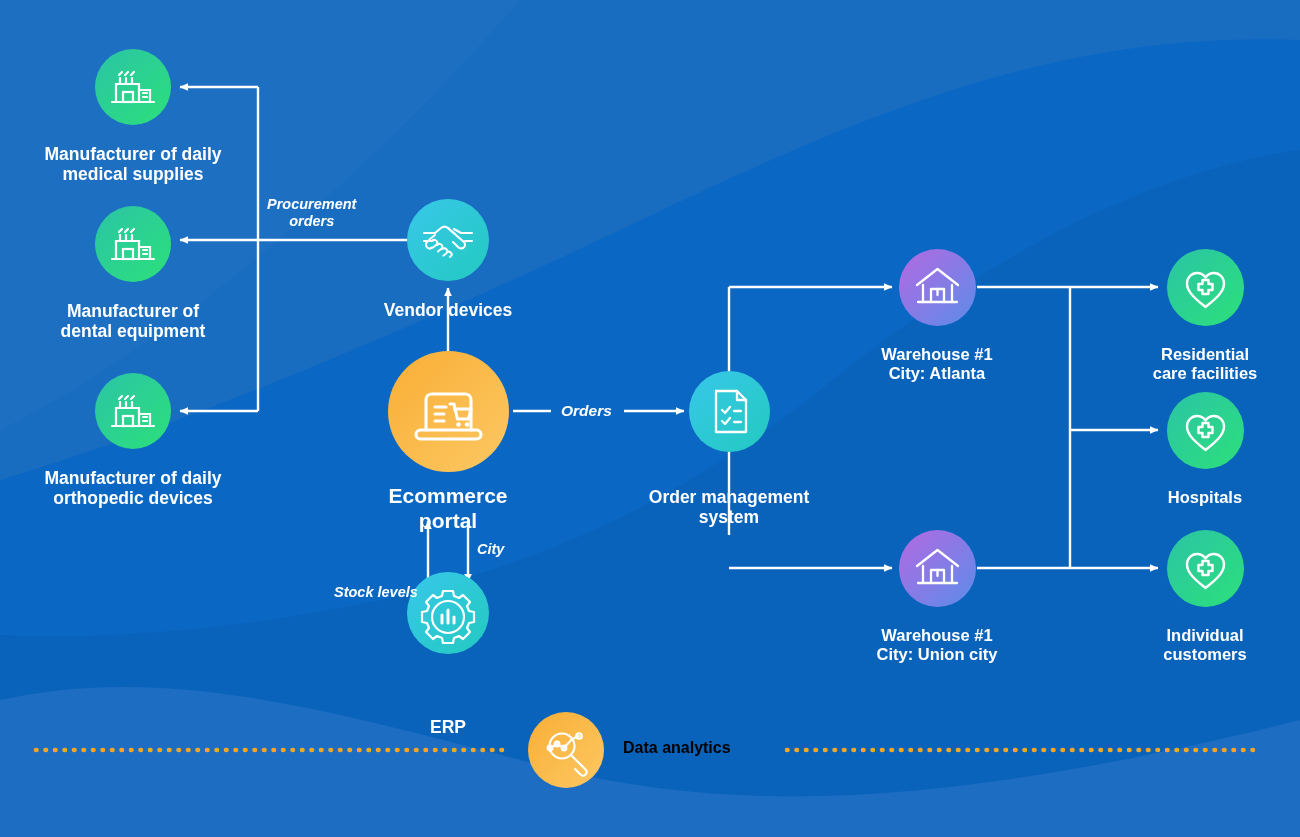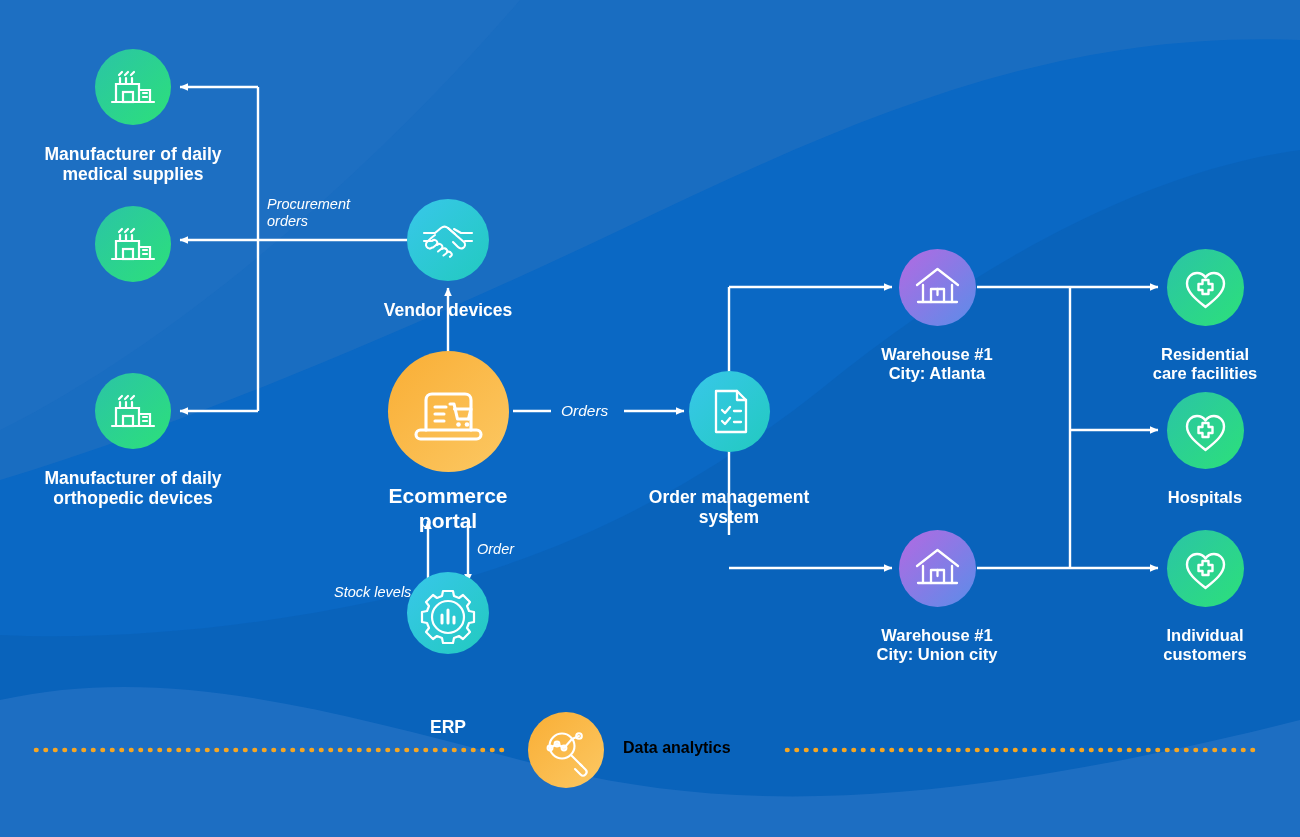--- a/index.html
+++ b/index.html
@@ -16,22 +16,22 @@
   .circle{border-radius:50%;display:flex;align-items:center;justify-content:center;}
   .label{
     color:#ffffff;text-align:center;font-weight:bold;line-height:1.17;
     margin-top:19px;white-space:pre-line;
   }
   .lbl-18{font-size:17.5px;}
   .lbl-17{font-size:16.5px;}
   .lbl-21{font-size:21px;}
 
   .edge-label{
-    position:absolute;color:#ffffff;font-style:italic;font-weight:normal;
-    font-size:14.5px;line-height:1.2;white-space:pre-line;
+    position:absolute;color:#ffffff;font-style:italic;font-weight:bold;
+    font-size:14.5px;line-height:1.2;white-space:pre-line;text-align:center;
   }
   .da-label{position:absolute;color:#000000;font-weight:bold;font-size:16px;}
   svg{overflow:visible;}
 </style>
 </head>
 <body>
 
 <div id="stage">
 
   <svg class="bg" viewBox="0 0 1300 837" preserveAspectRatio="none">
@@ -136,20 +136,22 @@
           <path d="M21,53 L21,35 L44,35 L44,53"></path>
           <path d="M44,41 L55,41 L55,53"></path>
           <path d="M17,53 L59,53"></path>
           <path d="M25,35 L25,29 M31,35 L31,29 M37,35 L37,29"></path>
           <path d="M24,26 L27,23 M30,26 L33,23 M36,26 L39,23"></path>
           <rect x="28" y="43" width="10" height="10"></rect>
           <path d="M48,44 L52,44 M48,48 L52,48"></path>
         </g>
       </svg>
     </div>
+    <div class="label lbl-18">Manufacturer of
+dental equipment</div>
   </div>
 
   <div class="node" style="left:25px;top:373px;width:216px;">
     <div class="circle" style="width:76px;height:76px;">
       <svg width="76" height="76" viewBox="0 0 76 76">
         <circle cx="38" cy="38" r="38" fill="url(#gGreen)"></circle>
         <g stroke="#fff" stroke-width="2.2" fill="none" stroke-linecap="round">
           <path d="M21,53 L21,35 L44,35 L44,53"></path>
           <path d="M44,41 L55,41 L55,53"></path>
           <path d="M17,53 L59,53"></path>
@@ -324,15 +326,15 @@
         <circle cx="51" cy="24" r="2.8"></circle>
       </g>
     </svg>
   </div>
   <div class="da-label" style="left:623px;top:739px;">Data analytics</div>
 
   <div class="edge-label" style="left:267px;top:196px;">Procurement
 orders</div>
   <div class="edge-label" style="left:561px;top:402px;font-size:15.5px;">Orders</div>
   <div class="edge-label" style="left:334px;top:584px;">Stock levels</div>
-  <div class="edge-label" style="left:477px;top:541px;">Order</div>
+  <div class="edge-label" style="left:477px;top:541px;">City</div>
 
 </div>
 
 </body></html>

